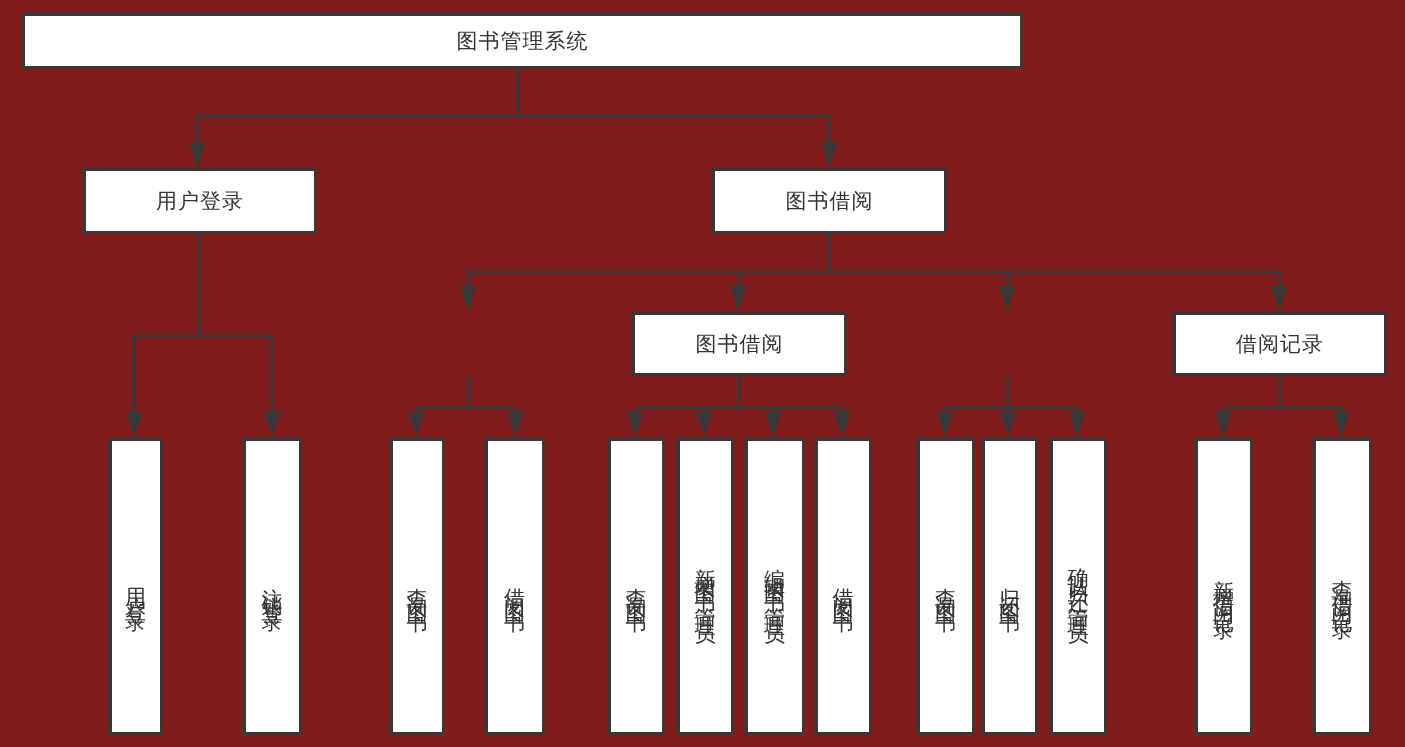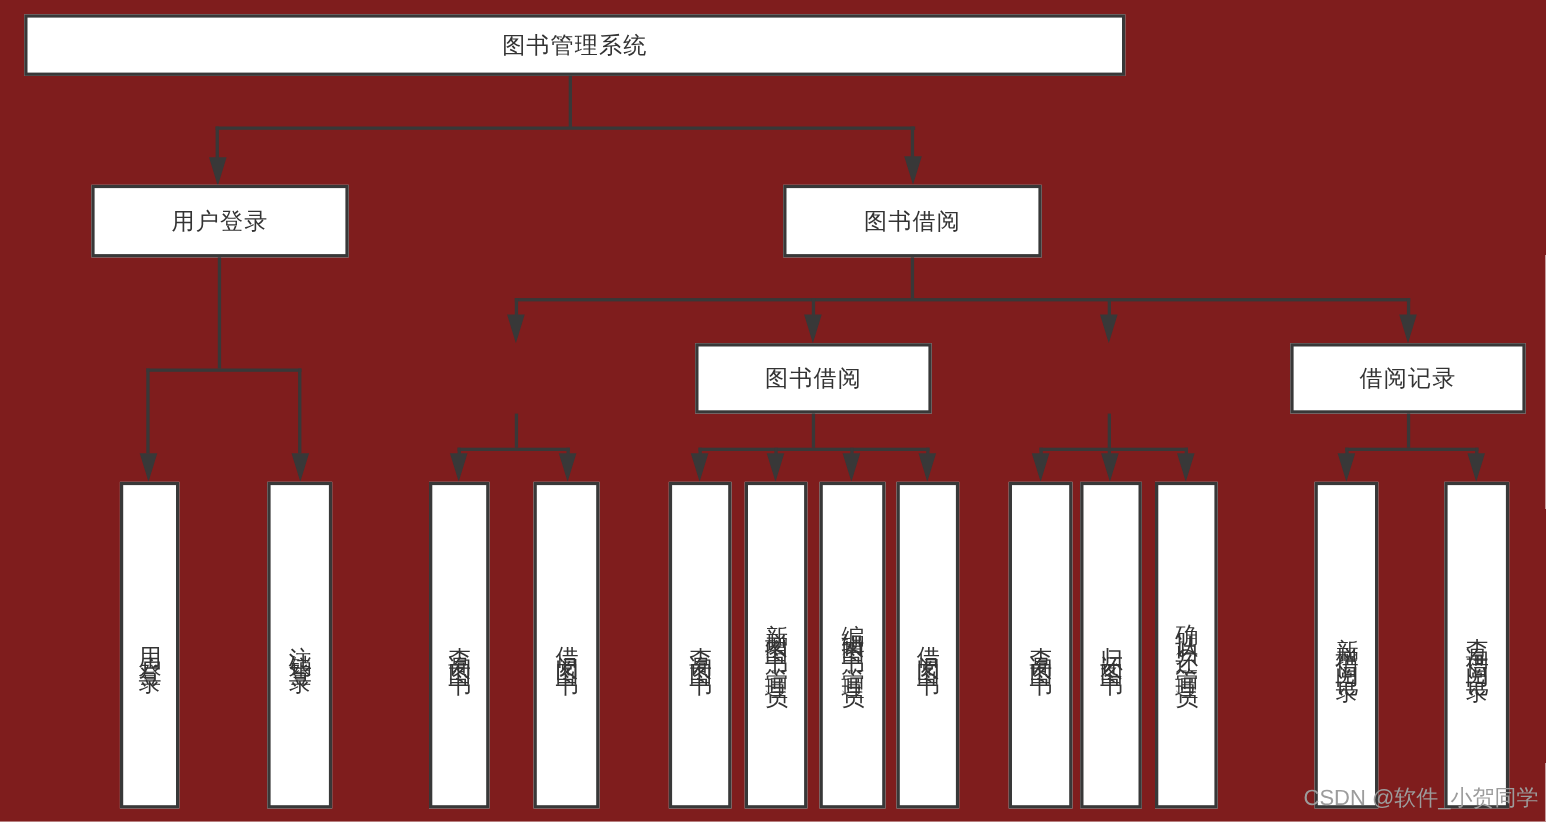--- a/index.html
+++ b/index.html
@@ -126,15 +126,14 @@
   <div class="box v-label" style="left:745px;top:438px;width:60px;height:297px">编辑图书（管理员）</div>
   <div class="box v-label" style="left:815px;top:438px;width:57px;height:297px">借阅图书</div>
 
   <div class="box v-label" style="left:917px;top:438px;width:58px;height:297px">查询图书</div>
   <div class="box v-label" style="left:982px;top:438px;width:56px;height:297px">归还图书</div>
   <div class="box v-label" style="left:1050px;top:438px;width:57px;height:297px">确认归还（管理员）</div>
 
   <div class="box v-label" style="left:1195px;top:438px;width:58px;height:297px">新增借阅记录</div>
   <div class="box v-label" style="left:1313px;top:438px;width:59px;height:297px">查询借阅记录</div>
 
-  <div class="watermark">CSDN @软件_小贺同学</div>
 
 </div>
 
 </body></html>

